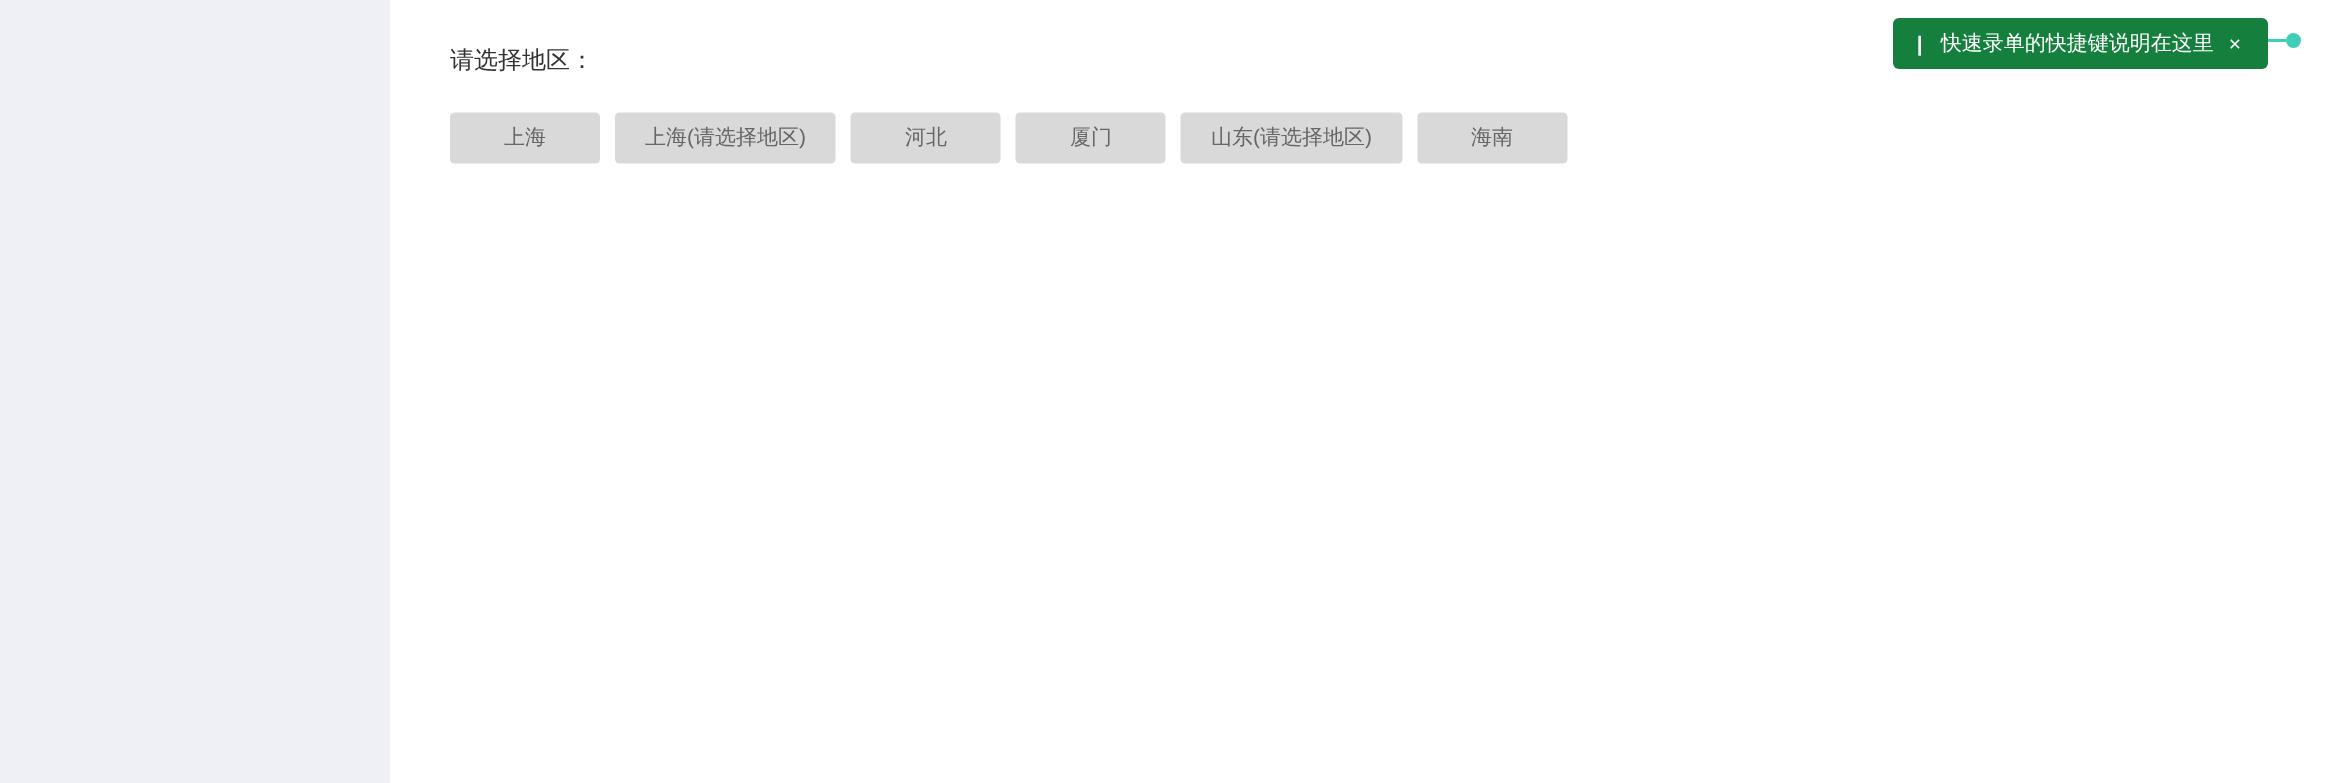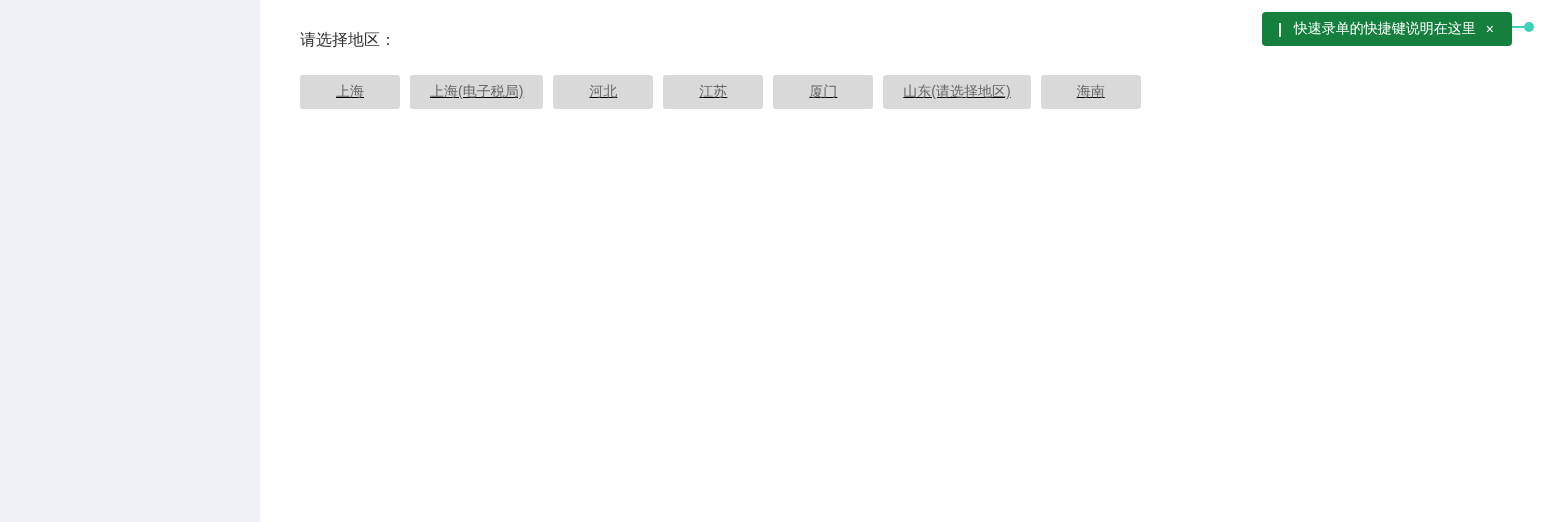--- a/index.html
+++ b/index.html
@@ -40,21 +40,20 @@
       font-size: 16px;
       color: #333333;
       margin-bottom: 24px;
       font-weight: normal;
     }
 
     .region-buttons {
       display: flex;
       flex-wrap: wrap;
       gap: 10px;
-      text-decoration: underline;
     }
 
     .region-btn {
       background: #d9d9d9;
       border: none;
       border-radius: 3px;
       padding: 8px 20px;
       font-size: 14px;
       color: #666666;
       cursor: pointer;
@@ -116,23 +115,22 @@
 </head>
 <body>
 
 <div class="sidebar"></div>
 
 <div class="main-content">
   <div class="page-title">请选择地区：</div>
   <div class="region-buttons">
 
   <button class="region-btn">上海</button>
-      <button class="region-btn">上海(电子税局)</button>
+      <button class="region-btn">上海(请选择地区)</button>
       <button class="region-btn">河北</button>
-      <button class="region-btn">江苏</button>
       <button class="region-btn">厦门</button>
       <button class="region-btn">山东(请选择地区)</button>
       <button class="region-btn">海南</button>
     </div>
 </div>
 
 <div class="tooltip-banner">
   <span>快速录单的快捷键说明在这里</span>
   <button class="tooltip-close">×</button>
 </div>

